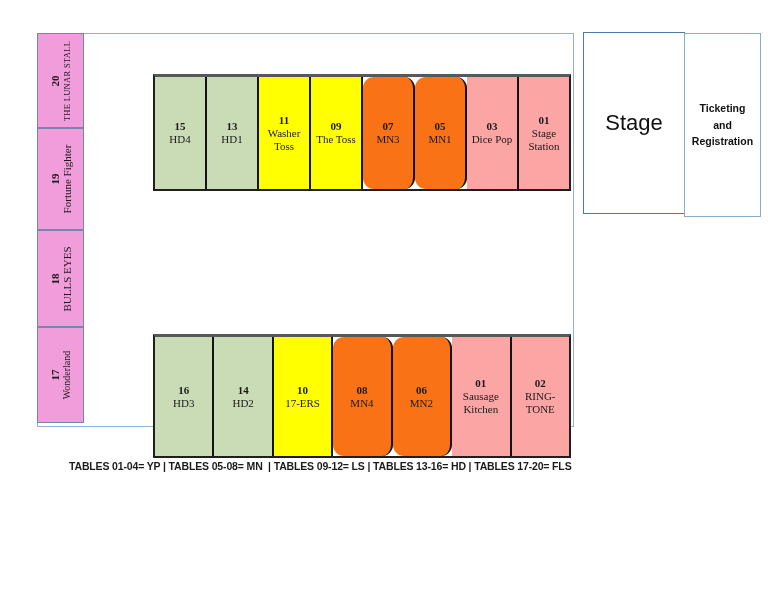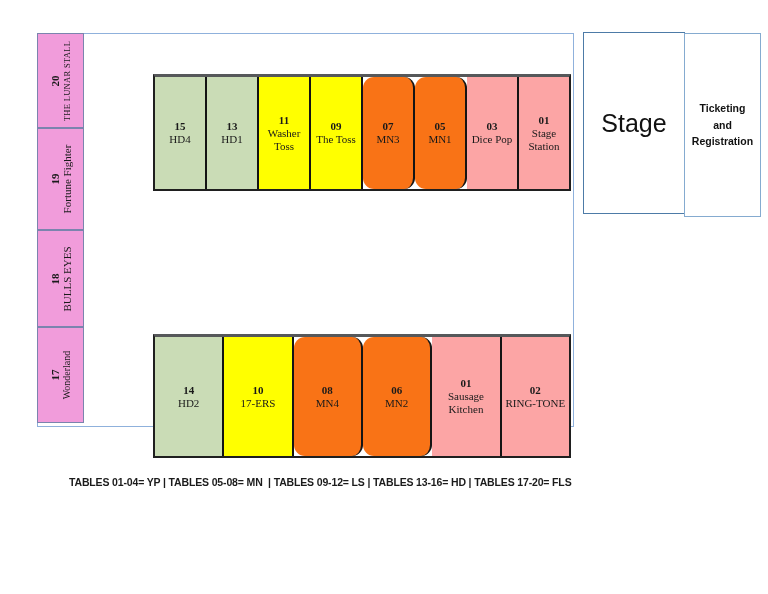--- a/index.html
+++ b/index.html
@@ -44,34 +44,34 @@
   .cell .nm{font-size:11px;line-height:13px;}
   .c-green{background:#cadcb6;}
   .c-yellow{background:#ffff00;}
   .c-orange{background:#f97316;border-radius:11px;}
   .c-blue{background:#fca5a5;}
   
   .stage{
     position:absolute;left:583px;top:32px;width:102px;height:182px;
     box-sizing:border-box;border:1.5px solid #4d7ba7;background:#fff;
     display:flex;align-items:center;justify-content:center;
-    font-family:"Liberation Sans", sans-serif;font-size:25px;color:#111;
+    font-family:"Liberation Sans", sans-serif;font-size:22px;color:#111;
   }
   .ticketing{
     position:absolute;left:684px;top:33px;width:77px;height:184px;
     box-sizing:border-box;border:1.5px solid #85abd0;background:#fff;
     display:flex;align-items:center;justify-content:center;text-align:center;
     font-family:"Liberation Sans", sans-serif;font-size:10.5px;font-weight:bold;
     line-height:1.6;color:#111;padding:4px 5px;
   }
   
   .legend{
     position:absolute;left:69px;top:460px;
     font-family:"Liberation Sans", sans-serif;font-size:10.5px;font-weight:bold;
-    color:#1b1b1b;white-space:pre;letter-spacing:-0.15px;margin-top:16px;
+    color:#1b1b1b;white-space:pre;letter-spacing:-0.15px;
   }
 </style>
 </head>
 <body>
 
 <div class="floor"></div>
 
 <div class="stall" style="top:33px;height:95px;">
   <div class="rot">
     <div class="num">20</div>
@@ -127,20 +127,24 @@
     <div class="nm">Dice Pop</div>
   </div>
   <div class="cell c-blue">
     <div class="num">01</div>
     <div class="nm">Stage Station</div>
   </div>
 </div>
 
 <div class="trow bottom">
   <div class="cell c-green">
+    <div class="num">16</div>
+    <div class="nm">HD3</div>
+  </div>
+  <div class="cell c-green">
     <div class="num">14</div>
     <div class="nm">HD2</div>
   </div>
   <div class="cell c-yellow">
     <div class="num">10</div>
     <div class="nm">17-ERS</div>
   </div>
   <div class="cell c-orange">
     <div class="num">08</div>
     <div class="nm">MN4</div>

